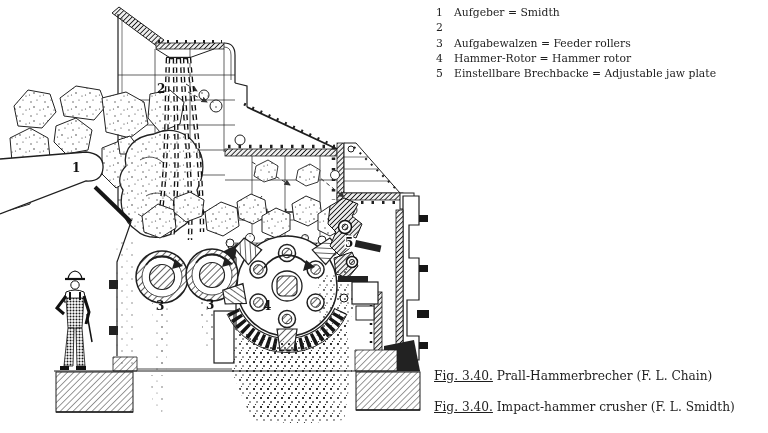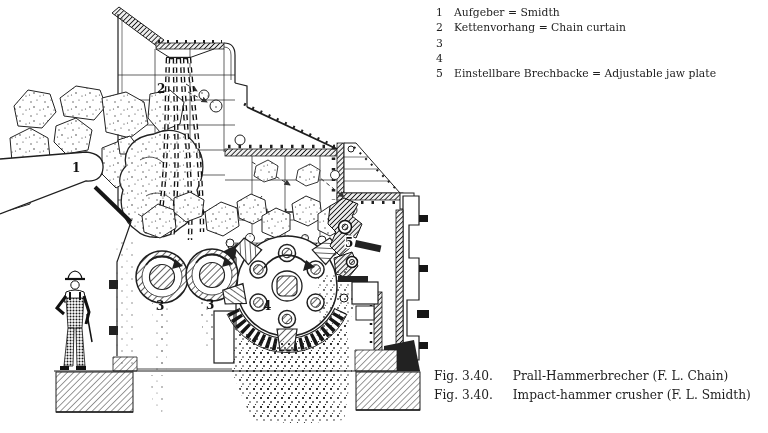--- a/index.html
+++ b/index.html
@@ -5,22 +5,22 @@
   html,body{margin:0;padding:0;background:#fff;}
   .page{position:relative;width:768px;height:433px;background:#ffffff;overflow:hidden;
         font-family:"DejaVu Serif", serif;color:#1e1e1e;}
   .diagram{position:absolute;left:0;top:0;}
   .legend{position:absolute;left:436px;top:5px;font-size:10.8px;line-height:15.3px;}
   .legend-row{display:flex;white-space:nowrap;}
   .legend-num{display:inline-block;width:18px;flex:0 0 18px;}
   .captions{position:absolute;left:434px;top:0;width:330px;}
   .caption-row{position:absolute;left:0;white-space:nowrap;font-size:12.2px;}
   .caption-row.first{top:369px;}
-  .caption-row.second{top:388px;}
-  .fig-no{display:inline-block;margin-right:16px;}
+  .caption-row.second{top:400px;}
+  .fig-no{display:inline-block;text-decoration:underline;}
   svg text{font-family:"DejaVu Serif",serif;font-weight:bold;fill:#111;}
 </style>
 </head>
 <body>
 
 <div class="page">
 
   <svg class="diagram" width="440" height="433" viewBox="0 0 440 433">
     <defs>
       <pattern id="pRock" width="14" height="14" patternUnits="userSpaceOnUse">
@@ -333,27 +333,28 @@
     </g>
   </svg>
 
   <div class="legend">
     <div class="legend-row">
       <span class="legend-num">1</span>
       <span>Aufgeber = Smidth</span>
     </div>
     <div class="legend-row">
       <span class="legend-num">2</span>
-      <span>Kettenvorhang = Chain curtain</span>
     </div>
     <div class="legend-row">
       <span class="legend-num">3</span>
+      <span>Aufgabewalzen = Feeder rollers</span>
     </div>
     <div class="legend-row">
       <span class="legend-num">4</span>
+      <span>Hammer-Rotor = Hammer rotor</span>
     </div>
     <div class="legend-row">
       <span class="legend-num">5</span>
       <span>Einstellbare Brechbacke = Adjustable jaw plate</span>
     </div>
   </div>
 
   <div class="captions">
     <div class="caption-row first">
       <span class="fig-no">Fig. 3.40.</span>

